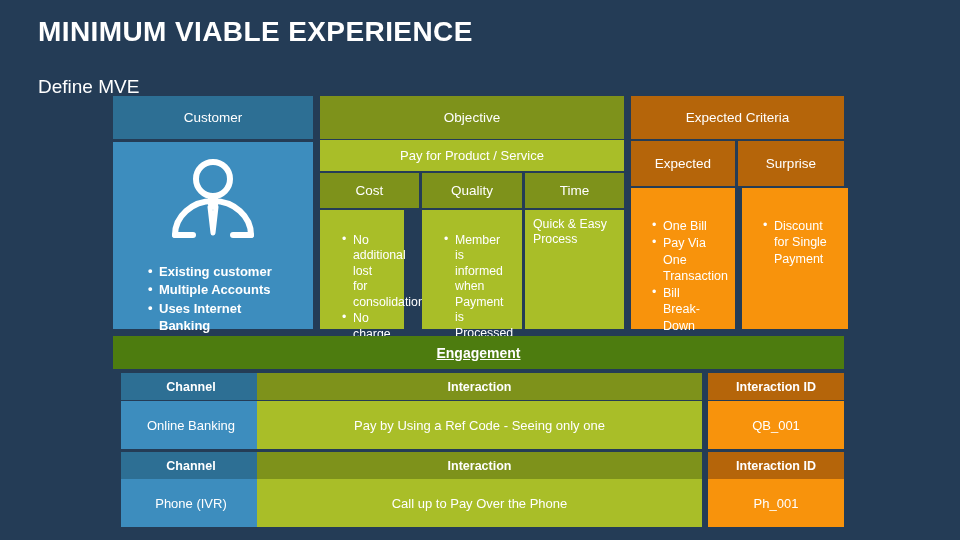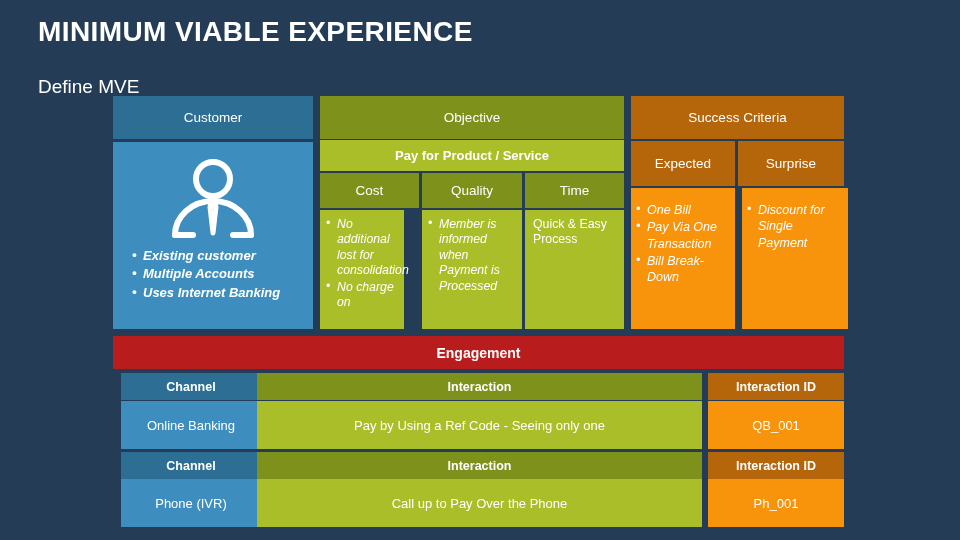--- a/index.html
+++ b/index.html
@@ -56,45 +56,44 @@
     font-size: 13.5px;
   }
 
   
   .c-blue-dark { background: #2d6f94; }
   .c-blue      { background: #3d8dbe; }
   .c-olive-dark{ background: #7e921b; }
   .c-olive     { background: #a9be28; }
   .c-orange-dark { background: #b5650a; }
   .c-orange    { background: #f8930c; }
-  .c-yellow    { background: #b91c1c; }
+  .c-yellow    { background: #4d7c0f; text-decoration: underline; }
 
   
   #customer-header {
     left: 113px; top: 96px; width: 200px; height: 43px;
   }
   #customer-body {
     left: 113px; top: 142px; width: 200px; height: 187px;
     display: block;
   }
   .cust-icon-wrap {
     width: 100%;
     height: 105px;
     display: flex;
     align-items: center;
     justify-content: center;
     padding-top: 8px;
     box-sizing: border-box;
   }
   .bullets {
     list-style: none;
-    margin: 0;
+    margin: 16px;
     padding: 0 6px 0 30px;
     text-align: left;
-    font-style: italic;
   }
   .bullets li {
     position: relative;
     font-size: 13px;
     line-height: 1.33;
     margin-bottom: 1px;
     font-weight: bold;
   }
   .bullets li:before {
     content: "\2022";
@@ -174,21 +173,21 @@
       </svg>
     </div>
     <ul class="bullets">
       <li>Existing customer</li>
       <li>Multiple Accounts</li>
       <li>Uses Internet Banking</li>
     </ul>
   </div>
 
   <div class="cell hdr c-olive-dark" id="objective-header">Objective</div>
-  <div class="cell c-olive" id="objective-sub" style="font-weight:bold;font-size:13px;">Pay for Product / Service</div>
+  <div class="cell c-olive" id="objective-sub" style="font-weight:normal;font-size:13px;">Pay for Product / Service</div>
 
   <div class="cell hdr c-olive-dark obj-col-hdr" id="obj-hdr-cost">Cost</div>
   <div class="cell hdr c-olive-dark obj-col-hdr" id="obj-hdr-quality">Quality</div>
   <div class="cell hdr c-olive-dark obj-col-hdr" id="obj-hdr-time">Time</div>
 
   <div class="cell c-olive obj-col-body" id="obj-body-cost">
     <ul class="bullets">
       <li>No additional lost for consolidation</li>
       <li>No charge on</li>
     </ul>
@@ -197,21 +196,21 @@
   <div class="cell c-olive obj-col-body" id="obj-body-quality">
     <ul class="bullets">
       <li>Member is informed when Payment is Processed</li>
     </ul>
   </div>
 
   <div class="cell c-olive obj-col-body" id="obj-body-time">
     <div class="plain">Quick &amp; Easy Process</div>
   </div>
 
-  <div class="cell hdr c-orange-dark" id="success-header">Success Criteria</div>
+  <div class="cell hdr c-orange-dark" id="success-header">Expected Criteria</div>
 
   <div class="cell hdr c-orange-dark sc-col-hdr" id="sc-hdr-expected">Expected</div>
   <div class="cell hdr c-orange-dark sc-col-hdr" id="sc-hdr-surprise">Surprise</div>
 
   <div class="cell c-orange sc-col-body" id="sc-body-expected">
     <ul class="bullets">
       <li>One Bill</li>
       <li>Pay Via One Transaction</li>
       <li>Bill Break-Down</li>
     </ul>

